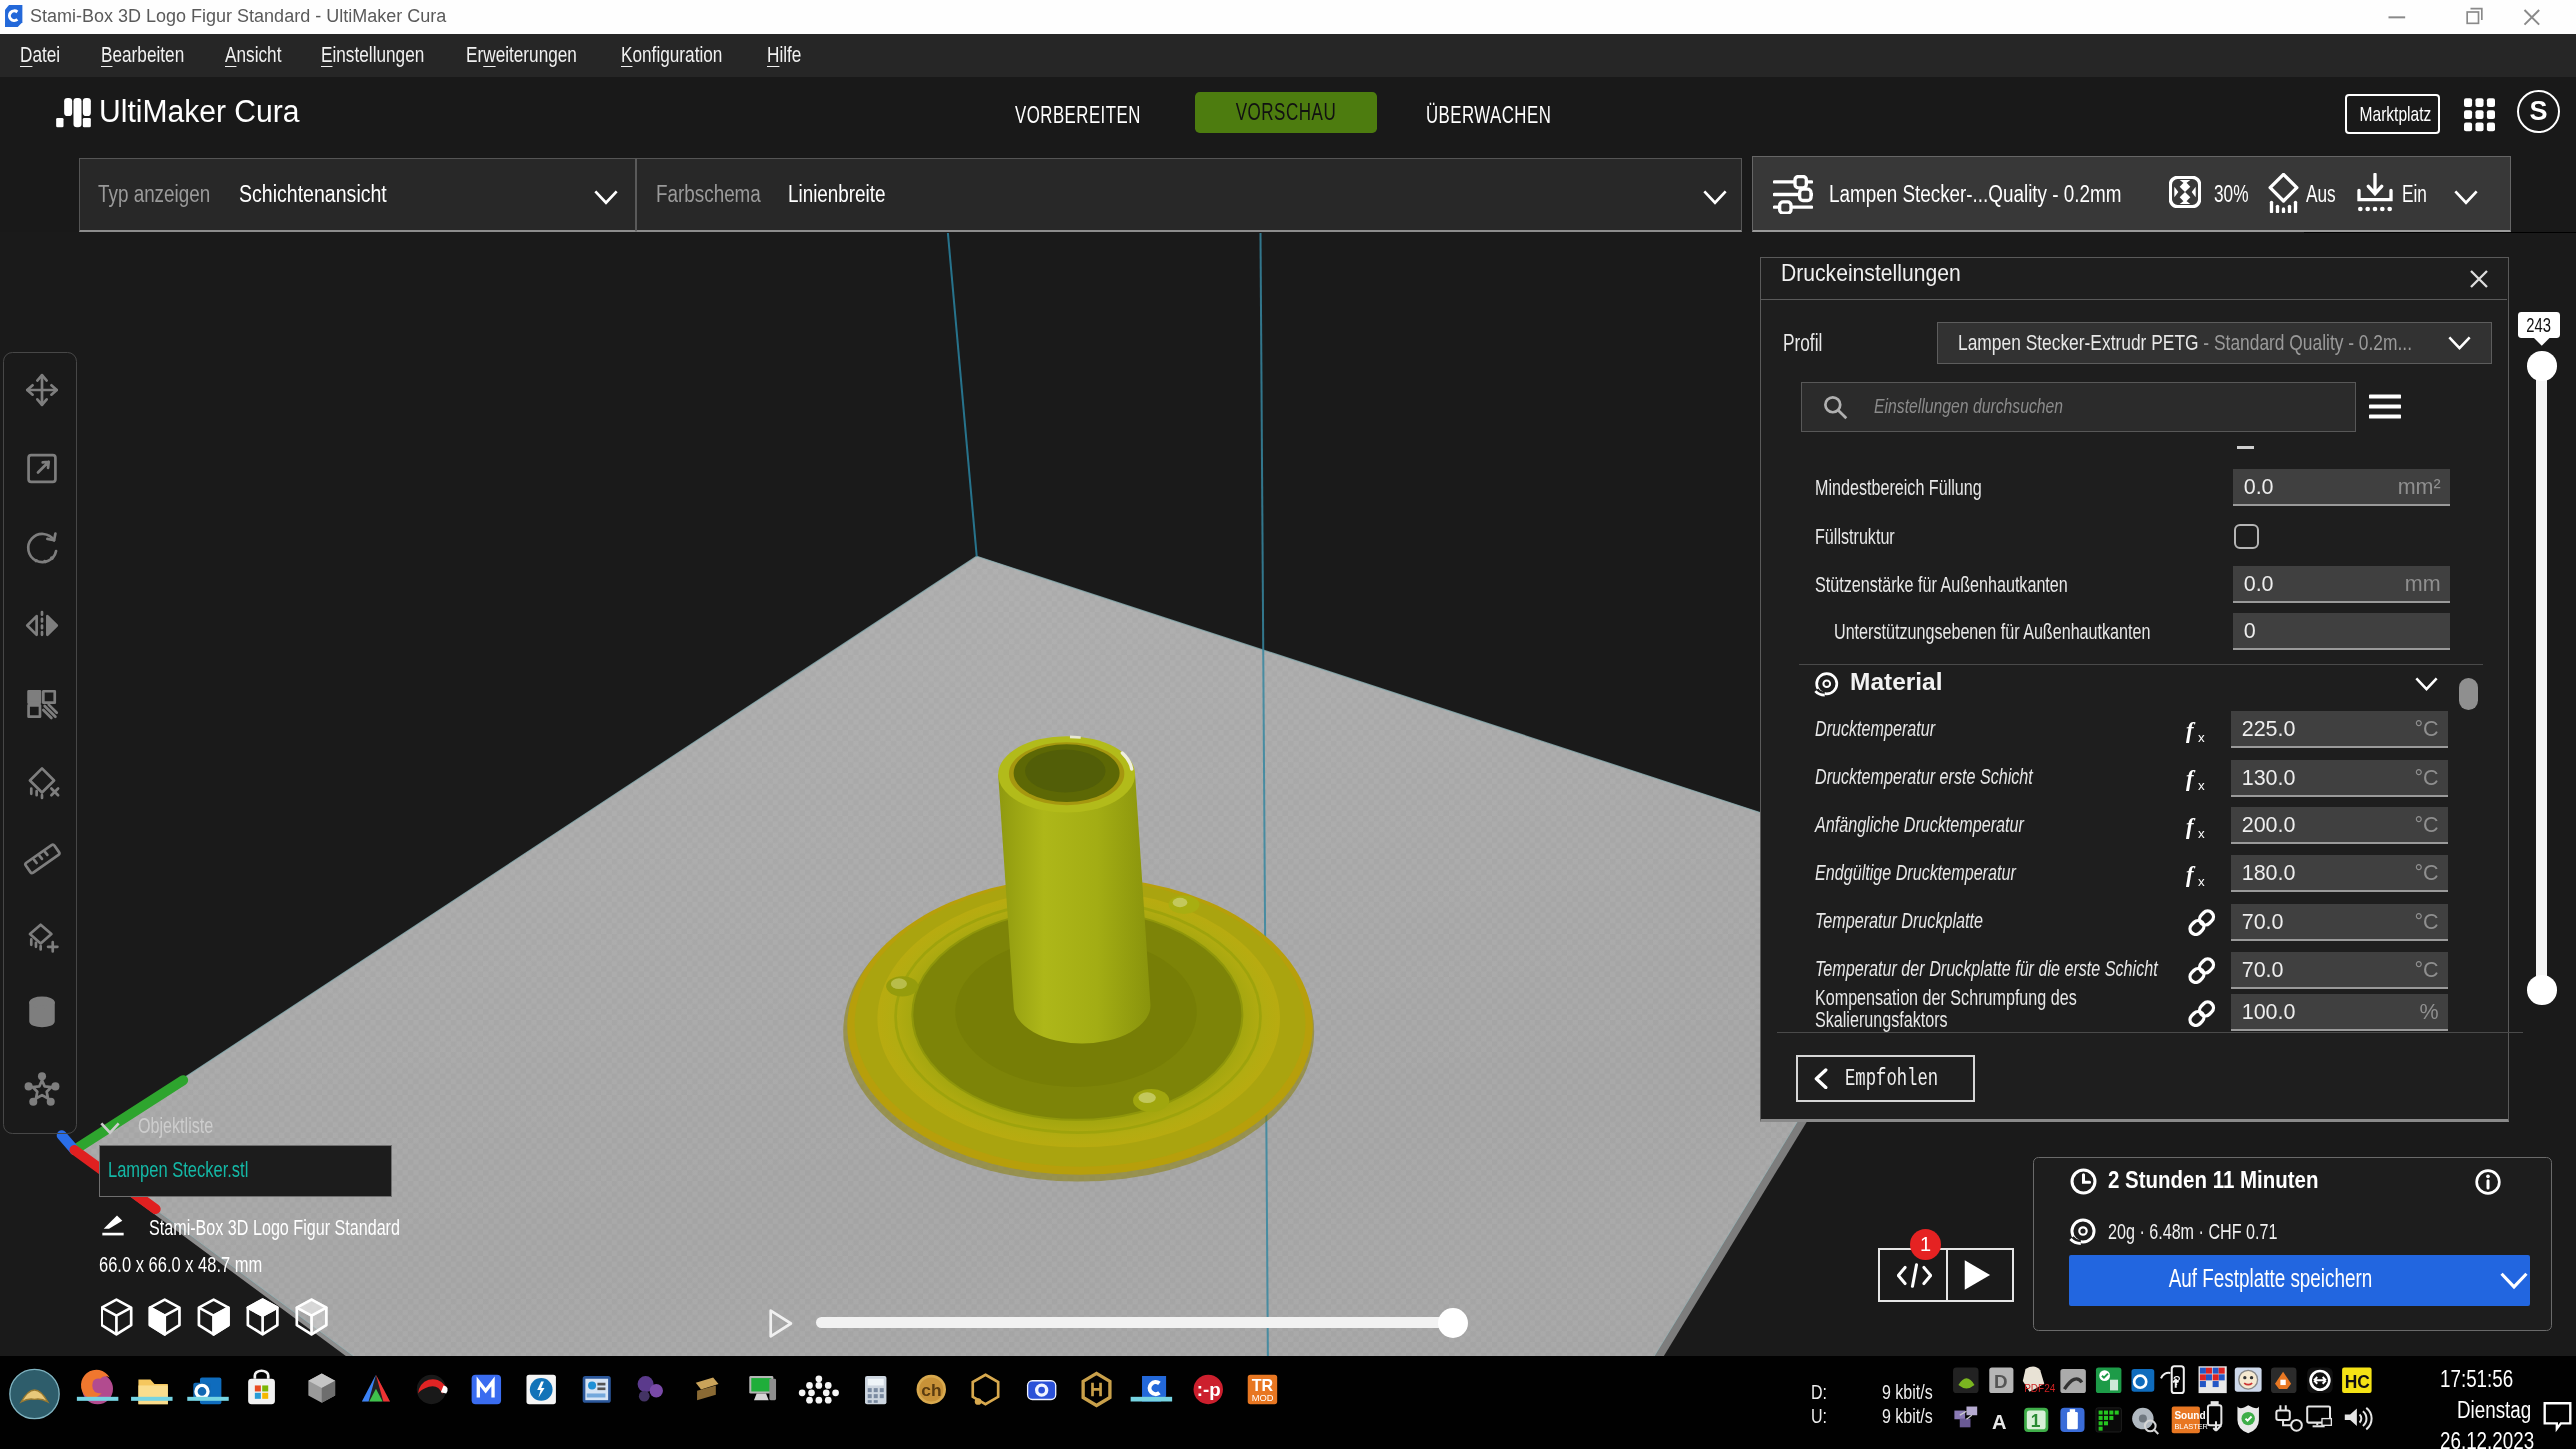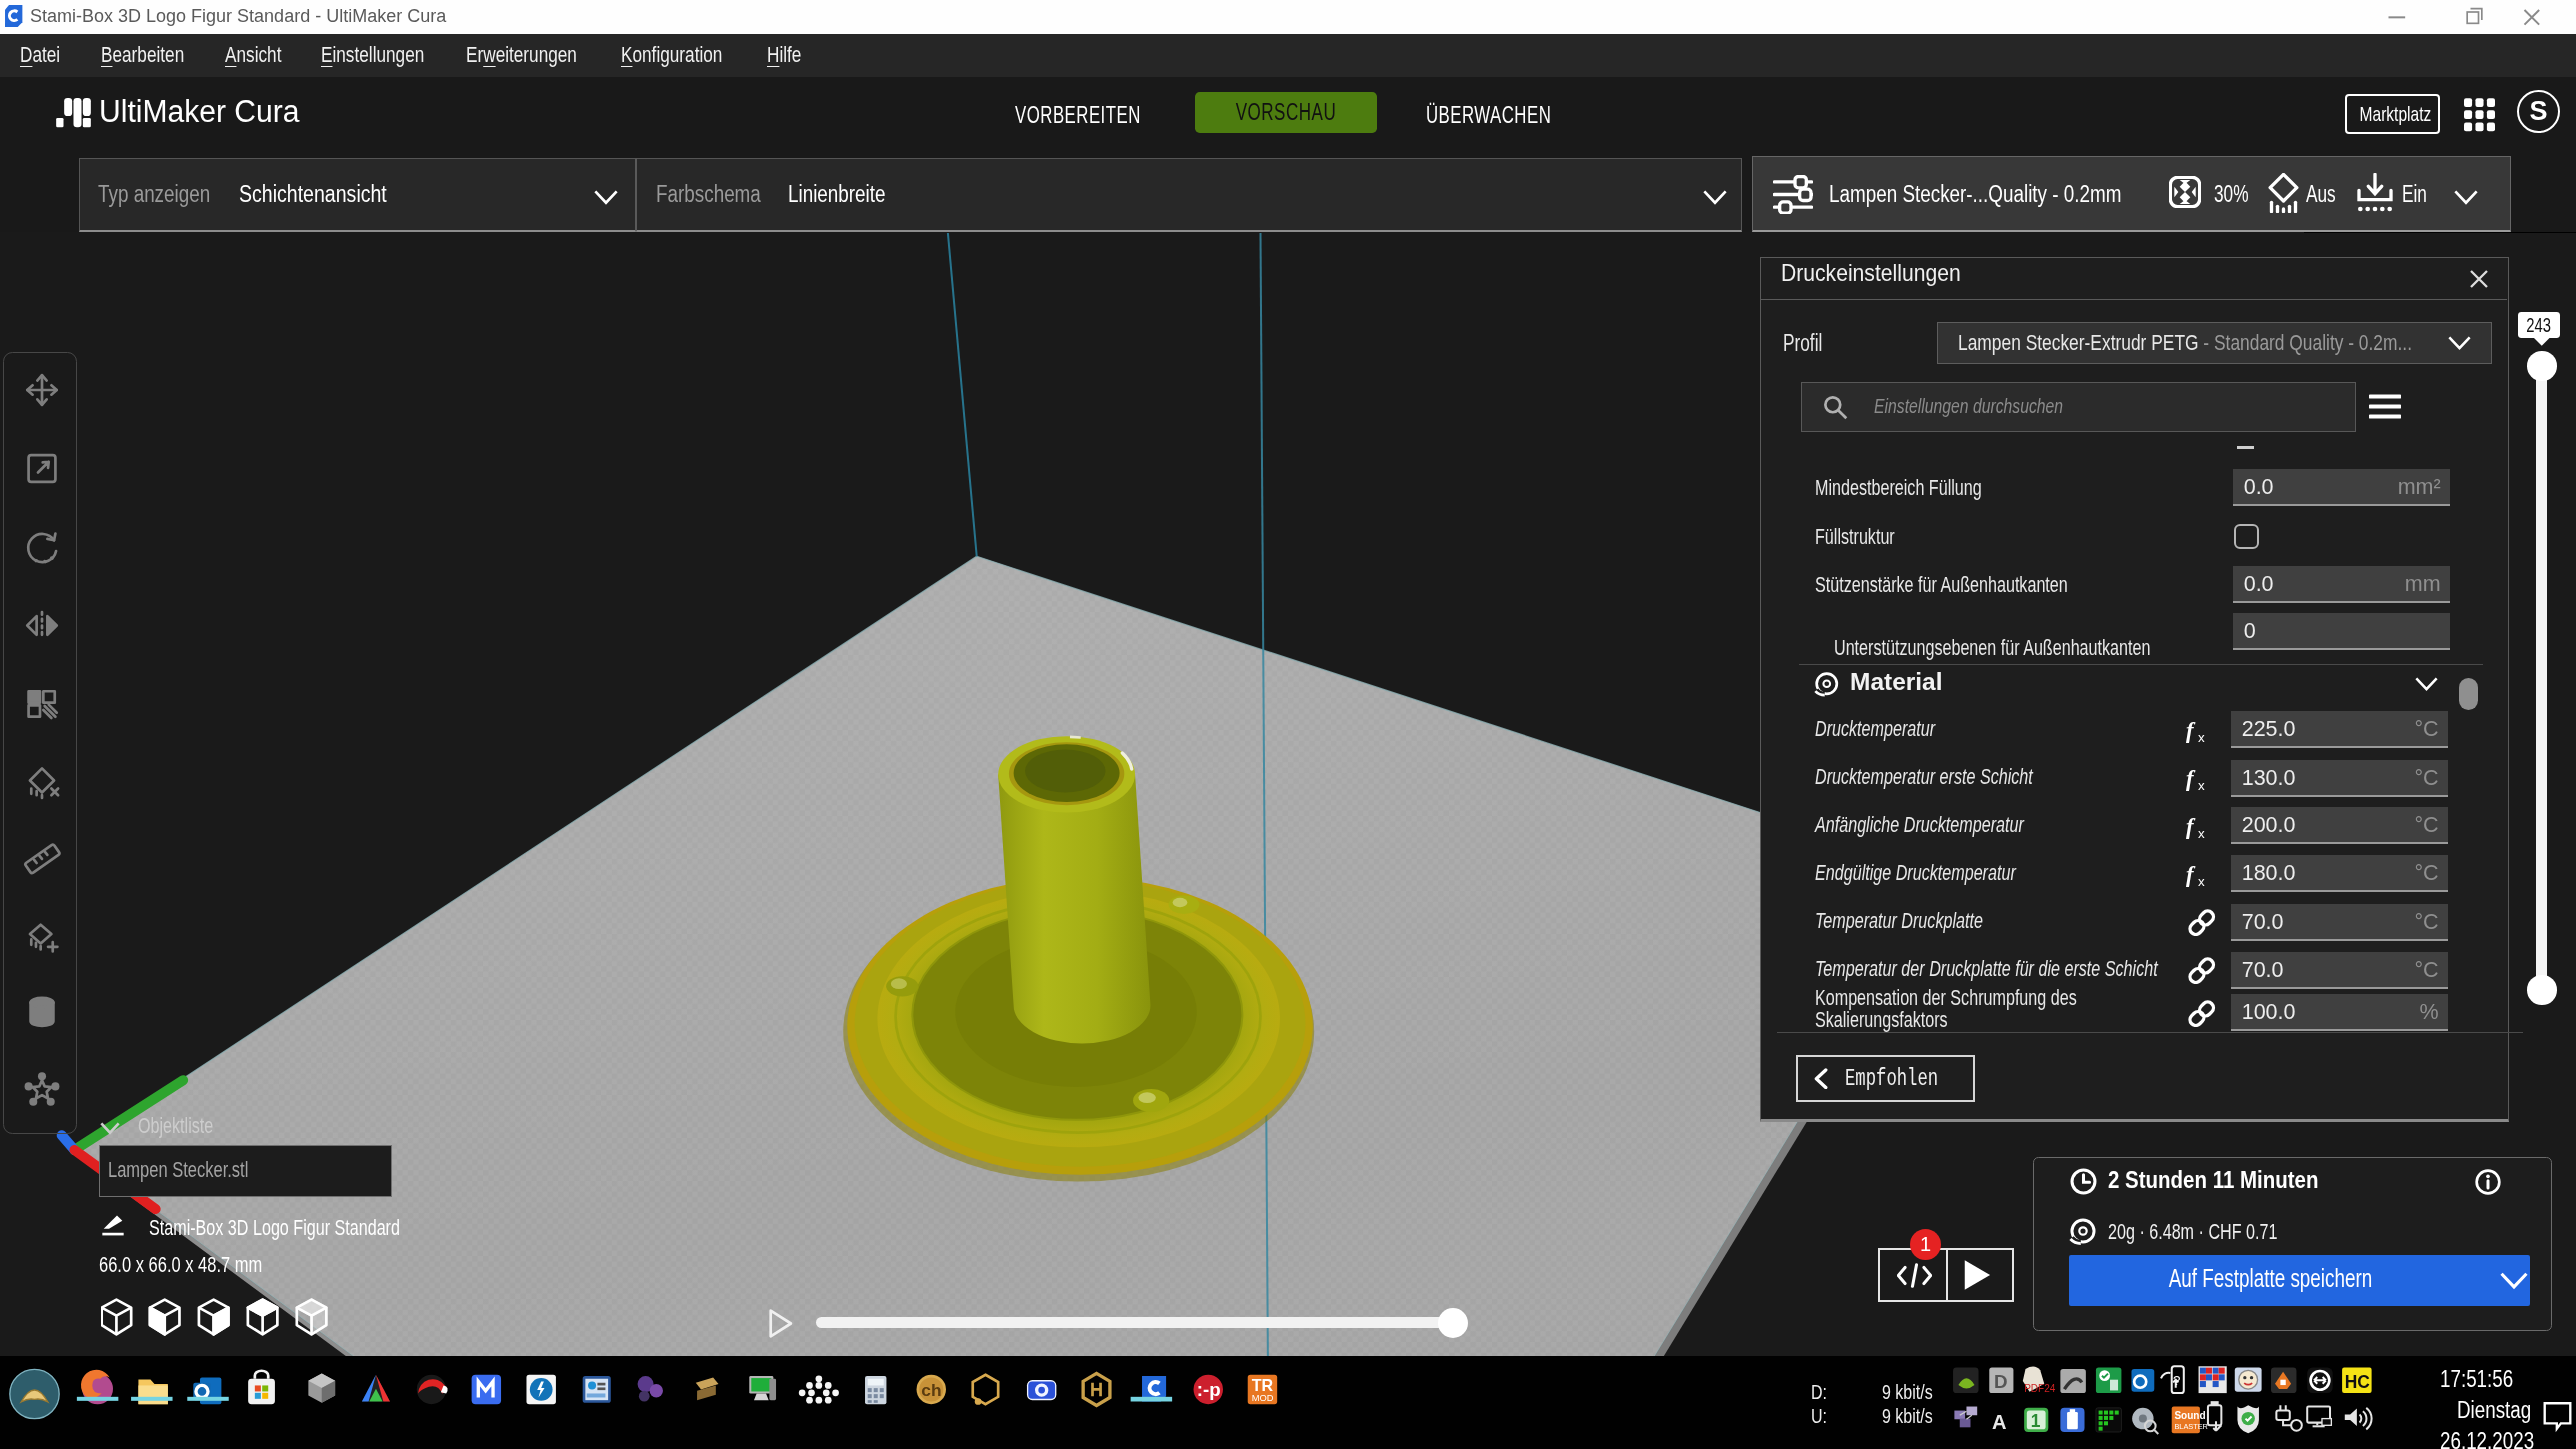--- a/index.html
+++ b/index.html
@@ -311,21 +311,21 @@
             </g>
           <path d="M0,-14 L0,-20 M14,-4 L20,-5 M9,13 L13,18 M-9,13 L-13,18 M-14,-4 L-20,-5"></path>
         </g>
       </g>
     </svg>
 
     <svg class="abs" style="left:100px;top:889px" width="20" height="13.4" viewBox="0 0 30 20">
         <path d="M2 2 L15 16 L28 2" fill="none" stroke="#ccc" stroke-width="4"></path>
       </svg>
     <div class="abs" style="left:138px;top:881px;color:#cdcdcd;font-size:21.5px;"><span class="t">Objektliste</span></div>
-    <div class="abs" style="left:99px;top:912px;width:293px;height:52px;background:#1c1c1c;border:1.3px solid #6f6f6f;color:#a3a3a3;font-size:22px;line-height:48px;padding-left:8px;"><span class="t">Lampen Stecker.stl</span></div>
+    <div class="abs" style="left:99px;top:912px;width:293px;height:52px;background:#1c1c1c;border:1.3px solid #6f6f6f;color:#14b8a6;font-size:22px;line-height:48px;padding-left:8px;"><span class="t">Lampen Stecker.stl</span></div>
     <svg class="abs" style="left:101px;top:981px" width="24" height="21.5" viewBox="0 0 36 32">
       <path d="M4 22 L24 2 L32 10 L12 22 Z" fill="#fff"></path>
       <line x1="2" y1="30" x2="34" y2="30" stroke="#fff" stroke-width="4"></line>
     </svg>
     <div class="abs" style="left:149px;top:983px;color:#fff;font-size:21.5px;"><span class="t">Stami-Box 3D Logo Figur Standard</span></div>
     <div class="abs" style="left:99px;top:1019px;color:#fff;font-size:22px;"><span class="t">66.0 x 66.0 x 48.7 mm</span></div>
 
     <svg class="abs" style="left:101px;top:1063px" width="228" height="42" viewBox="0 0 340 62">
       <g stroke="#fff" stroke-width="4" stroke-linejoin="round" fill="none">
         <g transform="translate(23,31)">
@@ -402,21 +402,21 @@
 
       <span class="abs" style="left:54px;top:225px;"><span class="t">Füllstruktur</span></span>
       <div class="abs" style="left:473px;top:224px;width:25px;height:25px;border:2px solid #b5b5b5;border-radius:6px;"></div>
 
       <span class="abs" style="left:54px;top:273px;"><span class="t">Stützenstärke für Außenhautkanten</span></span>
       <div class="pinput" style="left:472px;top:266px;">
           <span class="v">0.0</span>
           <span class="u">mm</span>
         </div>
 
-      <span class="abs" style="left:73px;top:336px;"><span class="t">Unterstützungsebenen für Außenhautkanten</span></span>
+      <span class="abs" style="left:73px;top:320px;"><span class="t">Unterstützungsebenen für Außenhautkanten</span></span>
       <div class="pinput" style="left:472px;top:313px;">
           <span class="v">0</span>
         </div>
 
       <div class="abs" style="left:38px;top:364px;width:684px;height:1.3px;background:#4a4a4a;"></div>
 
       <svg class="abs" style="left:53px;top:371px" width="25.5" height="25.5" viewBox="0 0 38 38">
         <circle cx="19" cy="19" r="15" fill="none" stroke="#fff" stroke-width="4"></circle>
         <circle cx="19" cy="19" r="5" fill="none" stroke="#fff" stroke-width="3"></circle>
         <path d="M4 28 a15 15 0 0 0 12 6" fill="none" stroke="#1e1e1e" stroke-width="6"></path>

